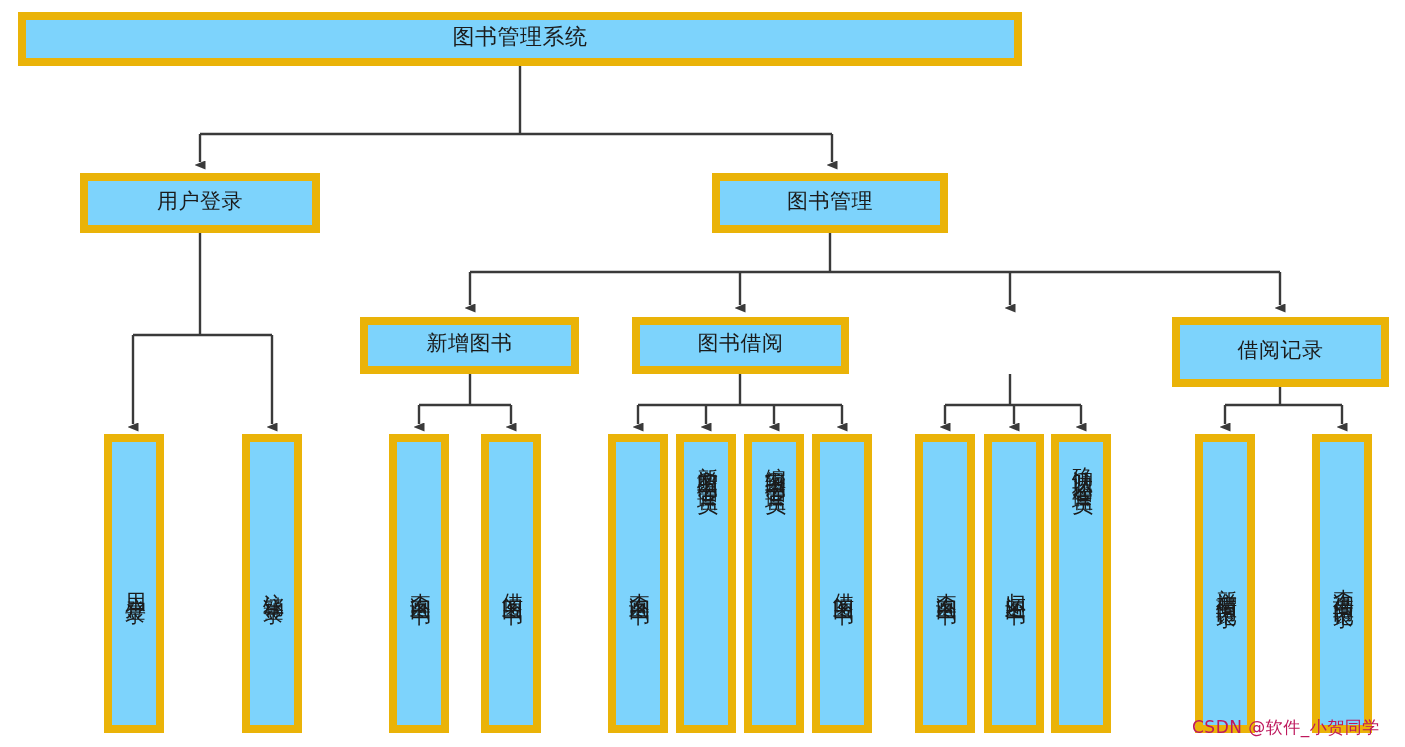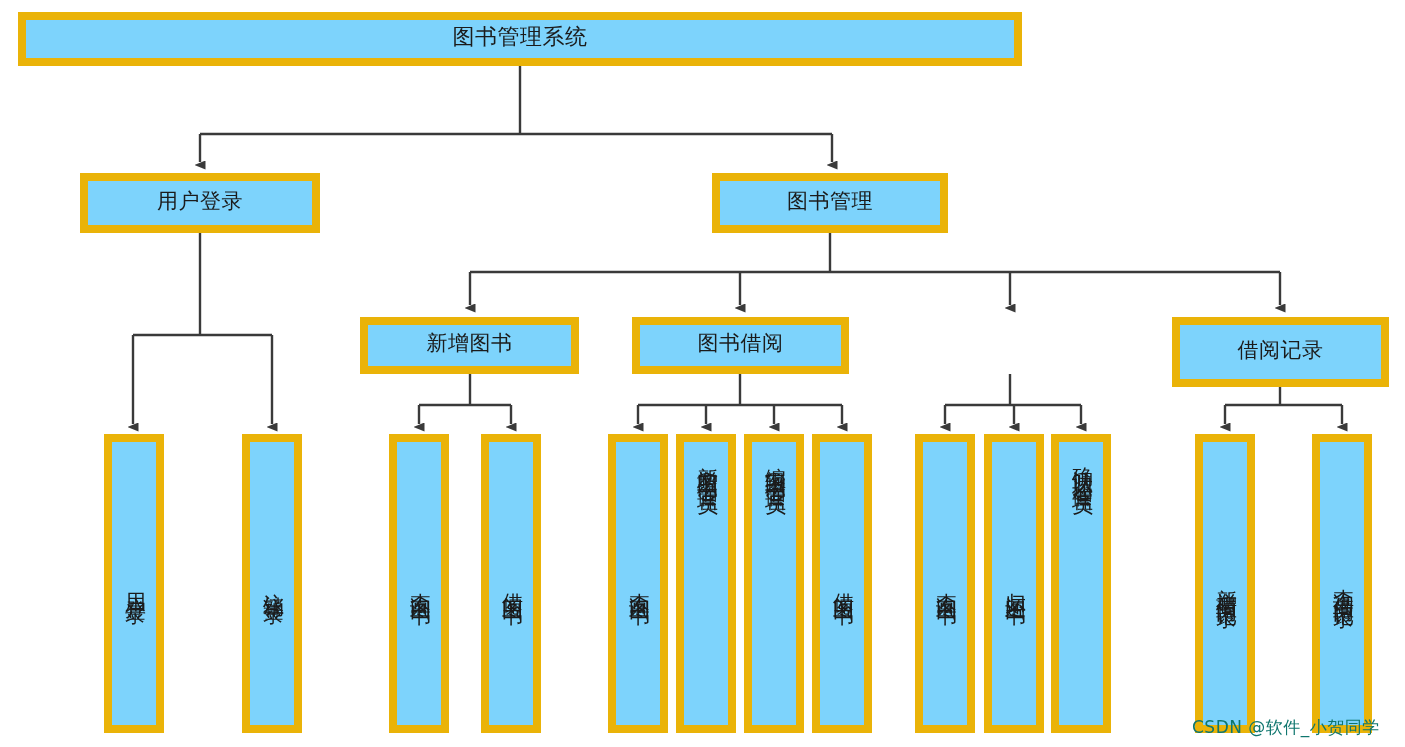--- a/index.html
+++ b/index.html
@@ -61,21 +61,21 @@
     white-space: nowrap;
     display: block;
   }
   
   .node.leaf.centered {
     align-items: center;
     padding-top: 0;
   }
   .watermark {
     position: absolute;
-    color: #0f766e;
+    color: #be185d;
     font-size: 17px;
     letter-spacing: 0.5px;
     white-space: nowrap;
     user-select: none;
   }
 </style>
 </head>
 <body>
 
 <div id="canvas">

